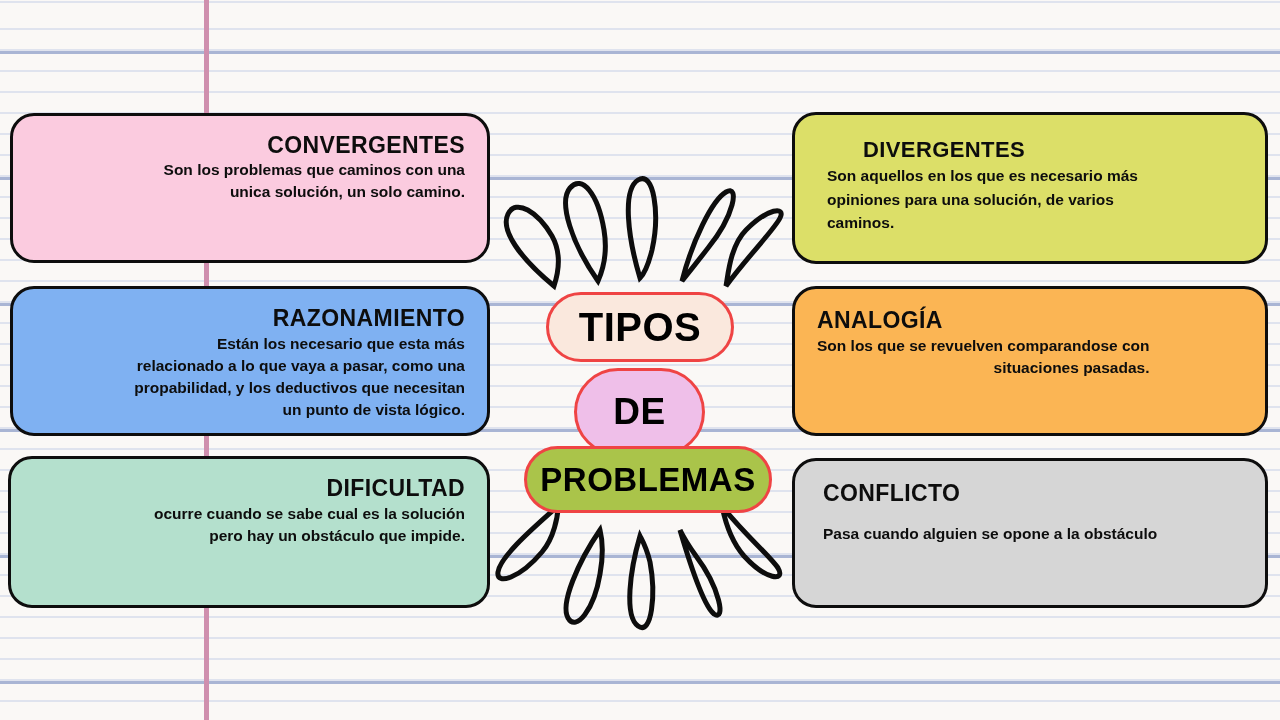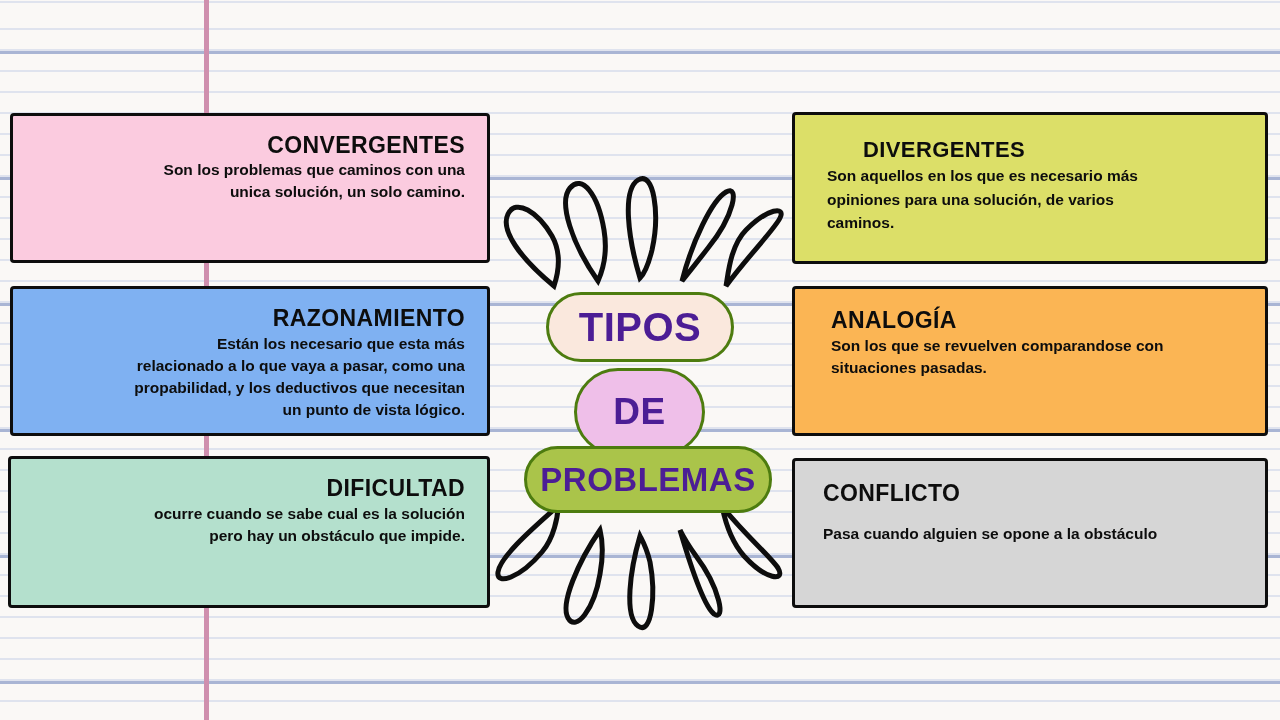--- a/index.html
+++ b/index.html
@@ -45,21 +45,21 @@
     width: 5px;
     height: 720px;
     background: #cf8fae;
   }
 
   
   .box {
     position: absolute;
     box-sizing: border-box;
     border: 3px solid #0d0d0d;
-    border-radius: 4px;
+    border-radius: 24px;
     padding: 16px 22px;
     display: flex;
     flex-direction: column;
     justify-content: flex-start;
   }
   .box.left  { align-items: flex-end;   text-align: right; }
   .box.right { align-items: flex-start; text-align: left;  }
 
   .box-title {
     font-size: 23px;
@@ -81,35 +81,35 @@
 
   #box-convergentes  { left: 10px;  top: 113px; width: 480px; height: 150px; }
   #box-razonamiento  { left: 10px;  top: 286px; width: 480px; height: 150px; }
   #box-dificultad    { left: 8px;   top: 456px; width: 482px; height: 152px; }
   #box-divergentes   { left: 792px; top: 112px; width: 476px; height: 152px; }
   #box-analogia      { left: 792px; top: 286px; width: 476px; height: 150px; }
   #box-conflicto     { left: 792px; top: 458px; width: 476px; height: 150px; gap: 15px; }
 
   #box-convergentes .box-title { margin-bottom: 1px; }
   #box-divergentes  { padding-top: 22px; padding-left: 32px; }
-  #box-analogia     { padding-top: 18px; padding-left: 36px; }
+  #box-analogia     { padding-top: 18px; padding-left: 22px; text-align: right; }
   #box-conflicto    { padding-top: 19px; padding-left: 28px; }
   #box-divergentes .box-title { font-size: 22px; margin-left: 36px; }
   #box-divergentes .box-body  { line-height: 1.5; }
 
   
   .pill {
     position: absolute;
     box-sizing: border-box;
-    border: 3px solid #4d7c0f;
+    border: 3px solid #ef4444;
     border-radius: 999px;
     display: flex;
     align-items: center;
     justify-content: center;
-    color: #4c1d95;
+    color: #000000;
     font-weight: bold;
     letter-spacing: 0.5px;
   }
   #pill-tipos     { left: 546px; top: 292px; width: 188px; height: 70px;  font-size: 40px; }
   #pill-de        { left: 574px; top: 368px; width: 131px; height: 88px;  font-size: 37px; }
   #pill-problemas { left: 524px; top: 446px; width: 248px; height: 67px;  font-size: 33px; }
 
   
   #petals-top, #petals-bottom {
     position: absolute;

